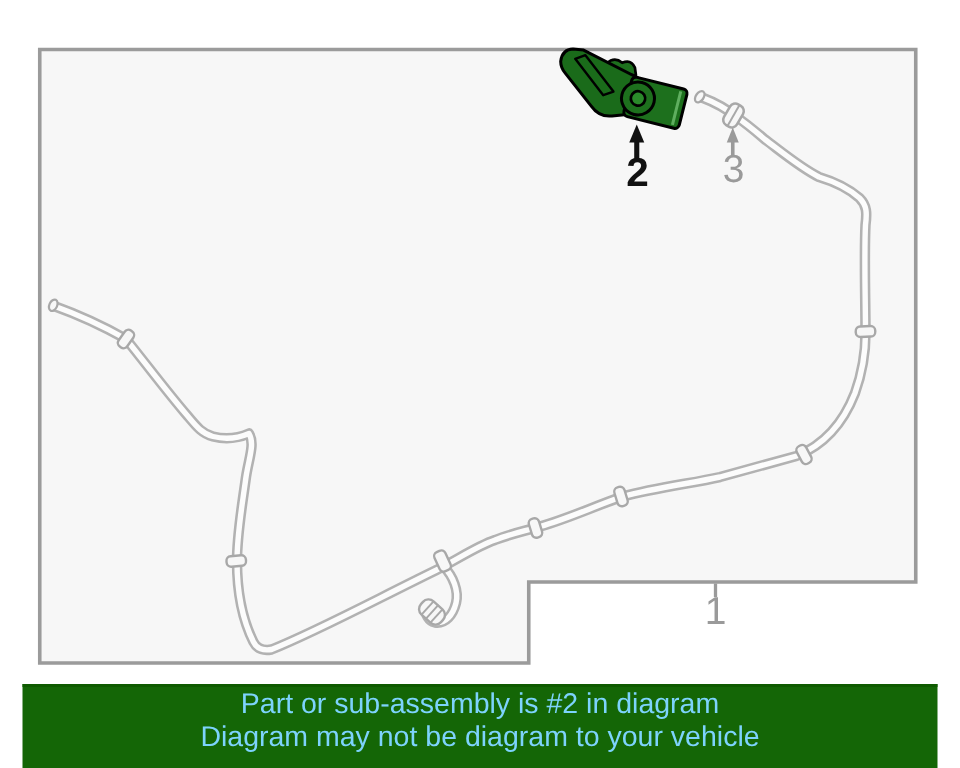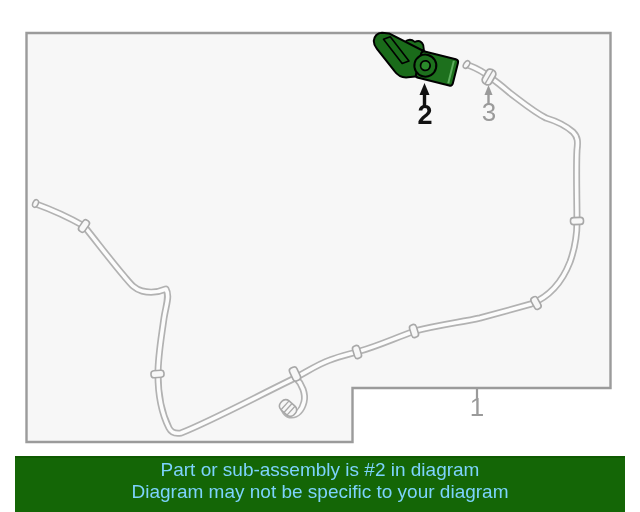--- a/index.html
+++ b/index.html
@@ -161,16 +161,16 @@
     </g>
 
     <g>
       <line x1="477" y1="389" x2="477" y2="398" stroke="#9a9a9a" stroke-width="2.2"></line>
       <text x="477" y="416" text-anchor="middle" class="callout-gray">1</text>
     </g>
   </svg>
 
   <div id="notice-banner">
     <div>Part or sub-assembly is #2 in diagram</div>
-    <div>Diagram may not be specific to your diagram</div>
+    <div>Diagram may not be diagram to your vehicle</div>
   </div>
 
 </div>
 
 </body></html>

